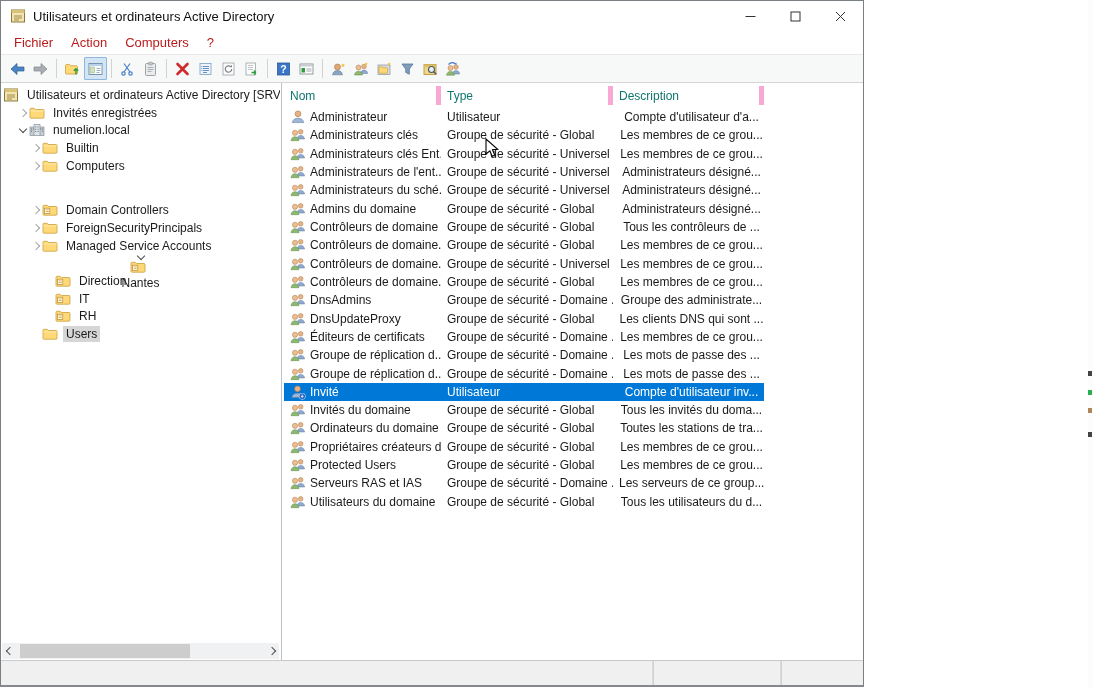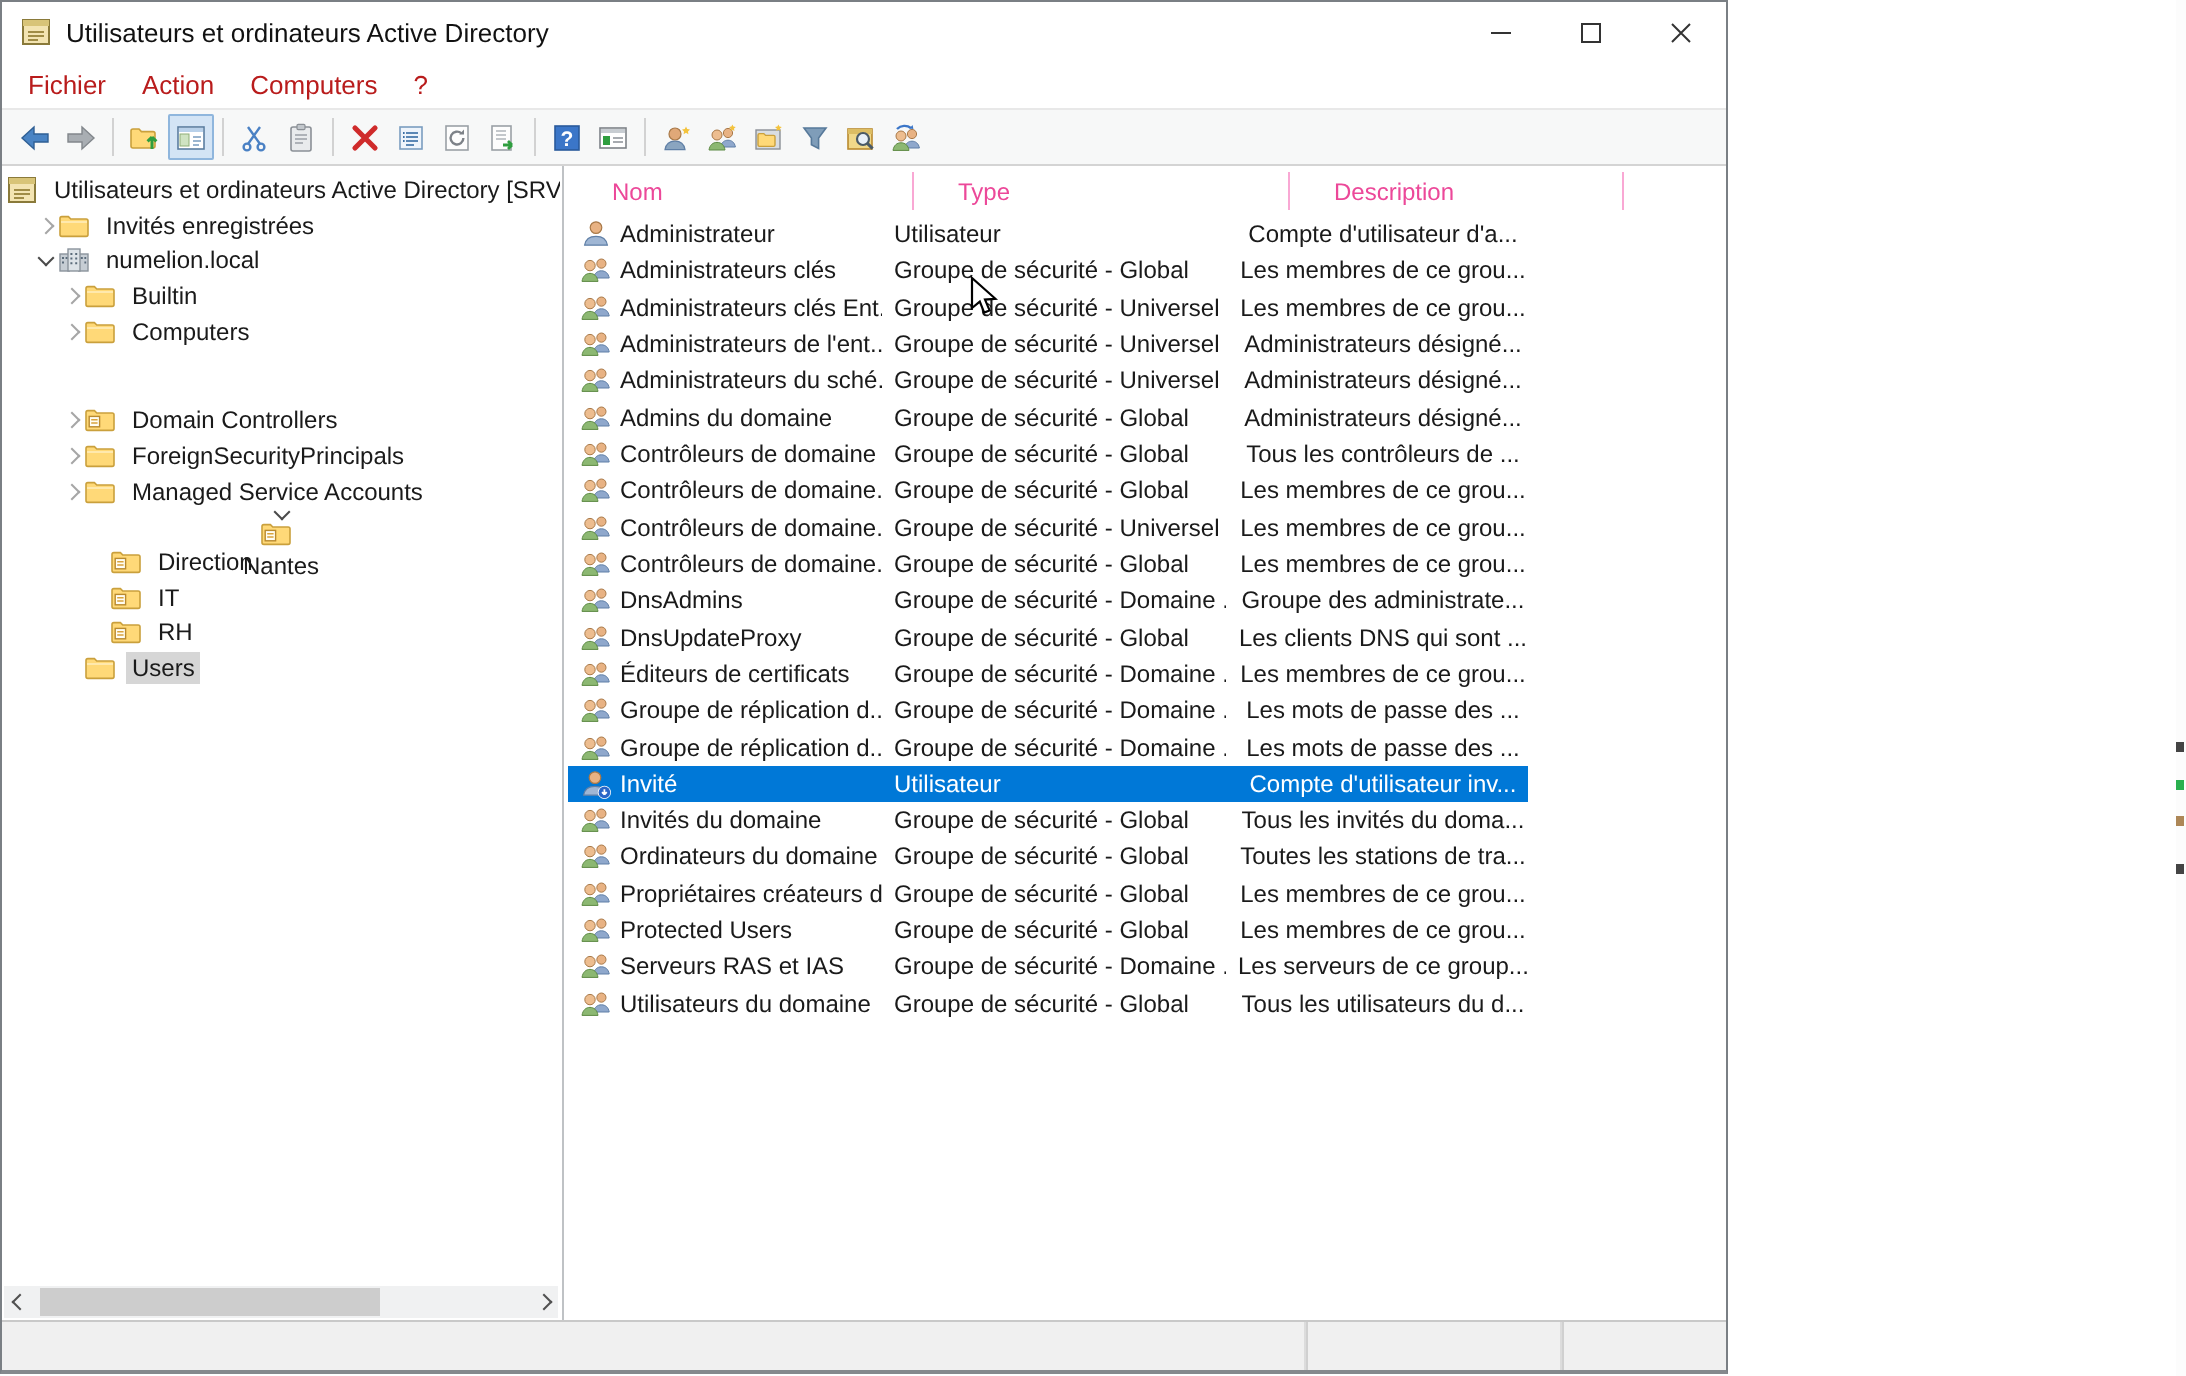--- a/index.html
+++ b/index.html
@@ -40,21 +40,21 @@
   .tree-hscroll{position:absolute;bottom:1px;left:1px;right:2px;height:16px;background:#f0f1f2;}
   .sarrow{position:absolute;top:0;width:15px;height:16px;display:flex;align-items:center;justify-content:center;}
   .sarrow-left{left:0;} .sarrow-right{right:0;}
   .sarrow-left::before{content:"";width:5px;height:5px;border-left:1px solid #505050;border-bottom:1px solid #505050;transform:rotate(45deg);}
   .sarrow-right::before{content:"";width:5px;height:5px;border-right:1px solid #505050;border-top:1px solid #505050;transform:rotate(45deg);}
   .sthumb{position:absolute;left:18px;top:1px;width:170px;height:14px;background:#cdcdcd;}
   
   .list-panel{flex:1;position:relative;background:#fff;font-size:12px;overflow:hidden;padding-left:2px;}
   .list-header{display:flex;height:25px;align-items:center;}
   .hcell{box-sizing:border-box;height:19px;display:flex;align-items:center;padding-left:6px;
-         border-right:1px solid #f9a8d4;color:#ec4899;margin-left:16px;}
+         border-right:5px solid #f9a8d4;color:#0f766e;}
   .hc-name{width:157px;} .hc-type{width:172px;} .hc-desc{width:151px;}
   .lrow{display:flex;height:18.32px;align-items:center;width:480px;}
   .lrow.selected{background:#0078d7;color:#fff;}
   .lcell{box-sizing:border-box;padding-left:6px;overflow:hidden;white-space:nowrap;}
   .c-name{width:157px;display:flex;align-items:center;}
   .c-name .ic{margin-right:3px;width:17px;}
   .c-type{width:172px;} .c-desc{width:151px;text-align:center;}
   
   .statusbar{position:absolute;left:0;right:0;bottom:0;height:24px;background:#f0f0f0;
              border-top:1px solid #c9c9c9;display:flex;}

